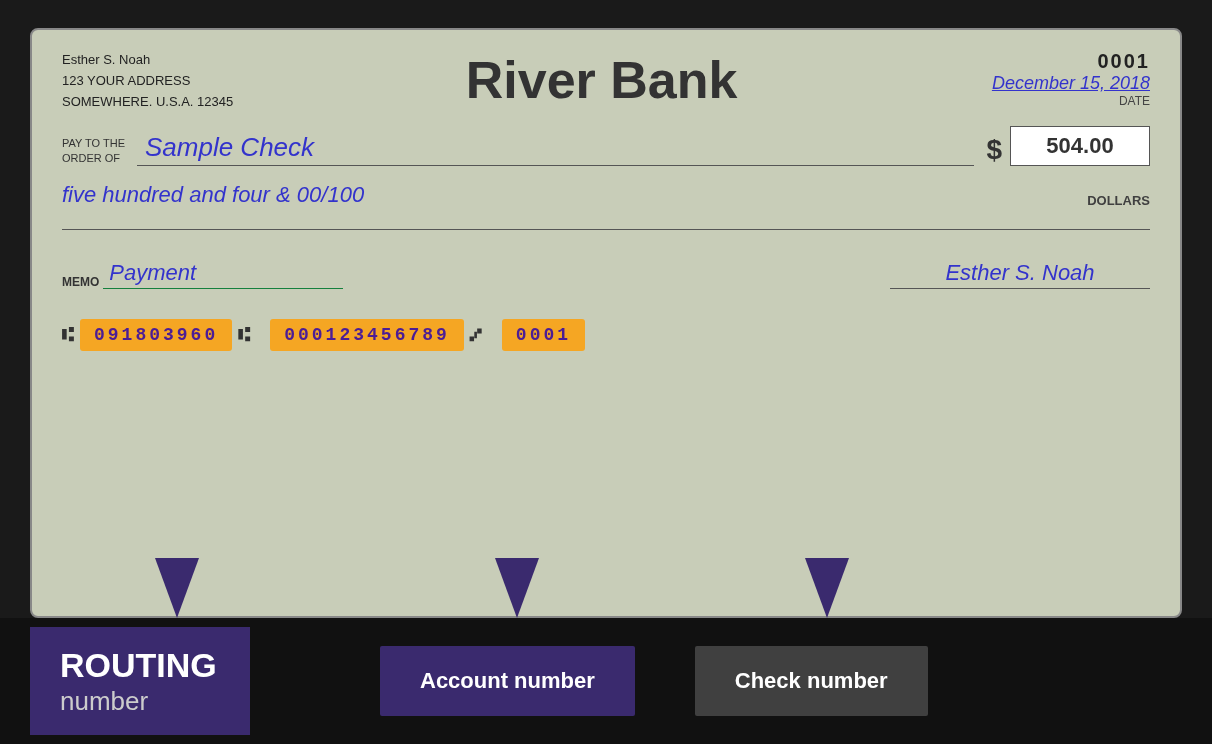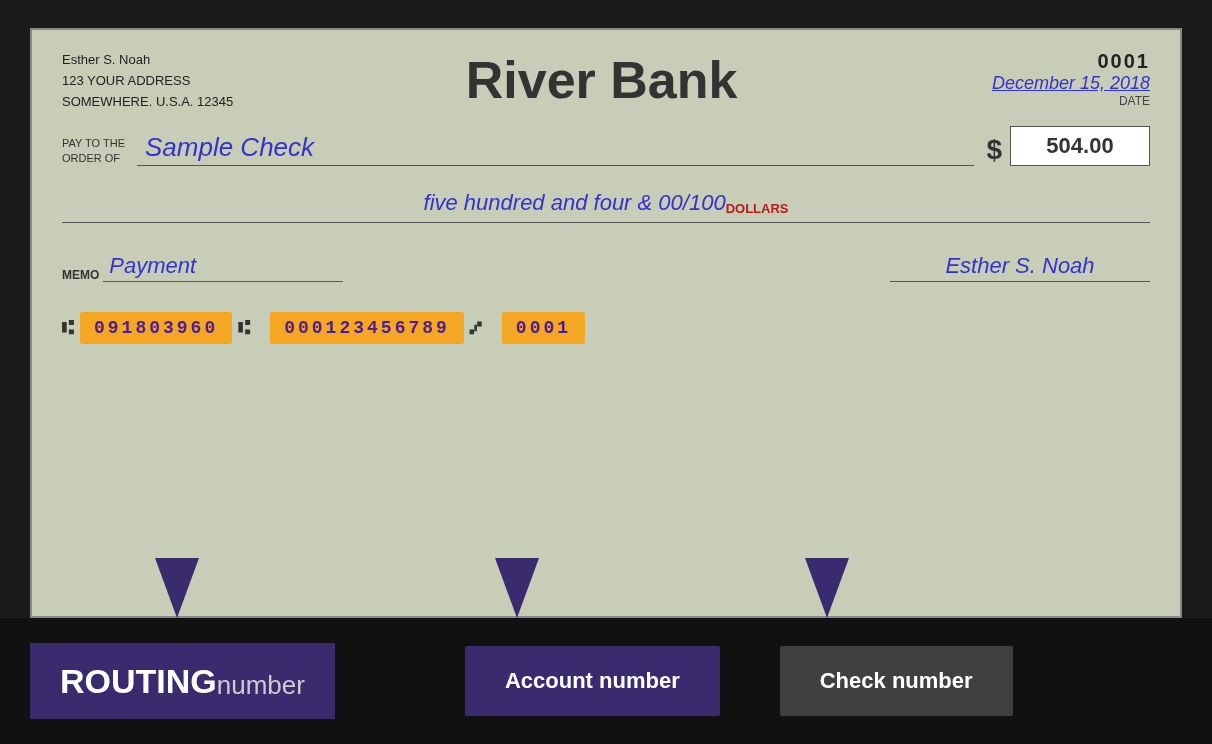--- a/index.html
+++ b/index.html
@@ -12,21 +12,21 @@
       overflow: hidden;
       display: flex;
       flex-direction: column;
     }
 
     .check-area {
       background-color: #c8cdb8;
       flex: 0 0 590px;
       margin: 28px 30px 0 30px;
       border: 2px solid #888;
-      border-radius: 0;
+      border-radius: 8px;
       padding: 20px 30px;
       position: relative;
     }
 
     
     .check-header {
       display: flex;
       justify-content: space-between;
       align-items: flex-start;
       margin-bottom: 10px;
@@ -70,21 +70,21 @@
       font-size: 12px;
       color: #444;
       text-align: right;
     }
 
     
     .pay-row {
       display: flex;
       align-items: flex-end;
       margin-top: 14px;
-      margin-bottom: 24px;
+      margin-bottom: 16px;
       gap: 12px;
     }
 
     .pay-label {
       font-size: 11px;
       color: #333;
       line-height: 1.4;
       white-space: nowrap;
     }
 
@@ -121,36 +121,36 @@
       font-size: 22px;
       color: #333;
       font-weight: bold;
       min-width: 140px;
       text-align: center;
     }
 
     
     .written-amount-row {
       display: flex;
-      justify-content: center;
+      justify-content: space-between;
       align-items: flex-end;
       margin-top: 8px;
       border-bottom: 1px solid #555;
-      padding-bottom: 6px;
+      padding-bottom: 21px;
     }
 
     .written-amount {
       font-size: 22px;
       color: #3333cc;
       font-style: italic;
     }
 
     .dollars-label {
       font-size: 13px;
-      color: #b91c1c;
+      color: #404040;
       font-weight: bold;
     }
 
     
     .memo-sig-row {
       display: flex;
       justify-content: space-between;
       align-items: flex-end;
       margin-top: 30px;
     }
@@ -266,22 +266,22 @@
     }
 
     .routing-label {
       background-color: #3a2a6e;
       color: #fff;
       padding: 18px 30px;
       font-size: 32px;
       font-weight: bold;
       min-width: 220px;
       display: flex;
-      flex-direction: row;
-      align-items: flex-end;
+      flex-direction: column;
+      align-items: flex-start;
       line-height: 1.2;
     }
 
     .routing-label .routing-top {
       font-size: 34px;
       font-weight: 900;
     }
 
     .routing-label .routing-bottom {
       font-size: 26px;

